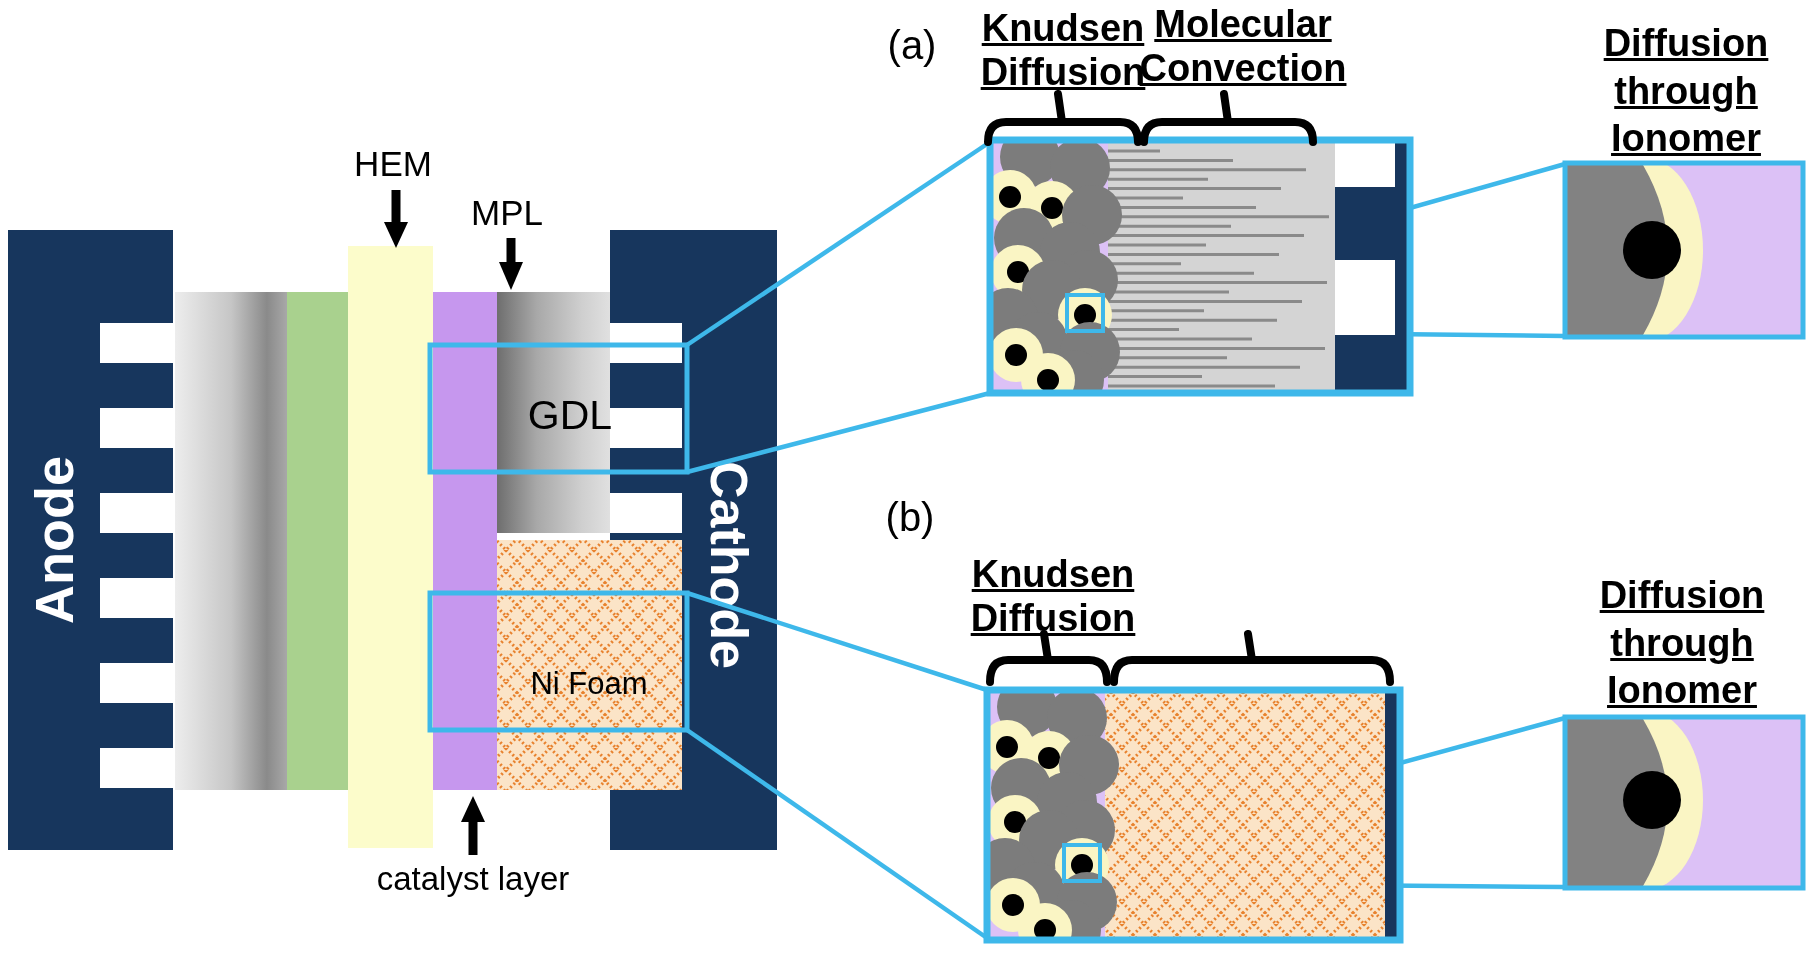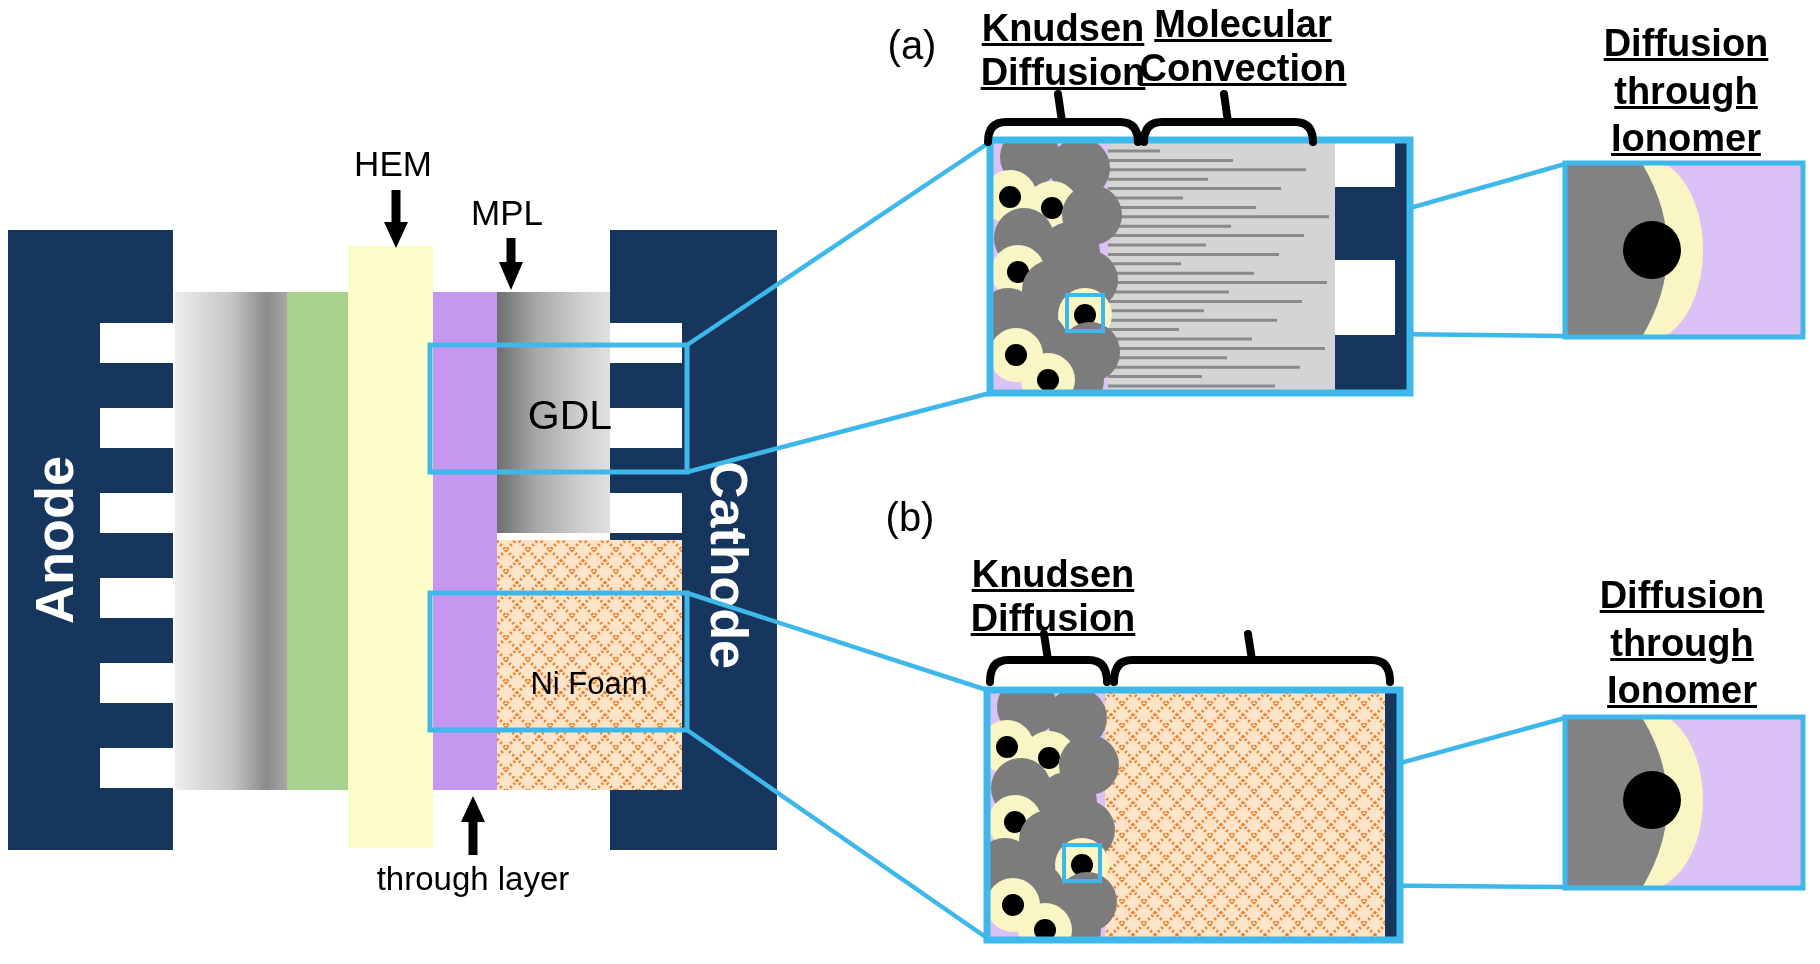--- a/index.html
+++ b/index.html
@@ -236,21 +236,21 @@
         <circle cx="1652" cy="800" r="29" fill="#000"></circle>
       </g>
       <rect x="1565" y="717" width="238" height="171" fill="none" stroke="#3EB8EA" stroke-width="5"></rect>
     </g>
   </svg>
 
   <div class="lbl" style="left:393px;top:144px;font-size:35px;text-align:center;">HEM</div>
   <div class="lbl" style="left:507px;top:193px;font-size:35px;">MPL</div>
   <div class="lbl" style="left:570px;top:392px;font-size:41px;">GDL</div>
   <div class="lbl" style="left:589px;top:646px;font-size:31px;margin-top:20px;">Ni Foam</div>
-  <div class="lbl" style="left:473px;top:860px;font-size:33px;">through layer</div>
+  <div class="lbl" style="left:473px;top:860px;font-size:33px;">catalyst layer</div>
   <div class="lbl" style="left:912px;top:22px;font-size:40px;">(a)</div>
   <div class="lbl" style="left:910px;top:494px;font-size:40px;">(b)</div>
   <div class="lbl bold" style="left:1063px;top:6px;font-size:38px;">Knudsen
 Diffusion</div>
   <div class="lbl bold" style="left:1243px;top:2px;font-size:38px;">Molecular
 Convection</div>
   <div class="lbl bold" style="left:1053px;top:552px;font-size:38px;">Knudsen
 Diffusion</div>
   <div class="lbl bold" style="left:1686px;top:20px;font-size:38px;line-height:1.25;">Diffusion
 through

